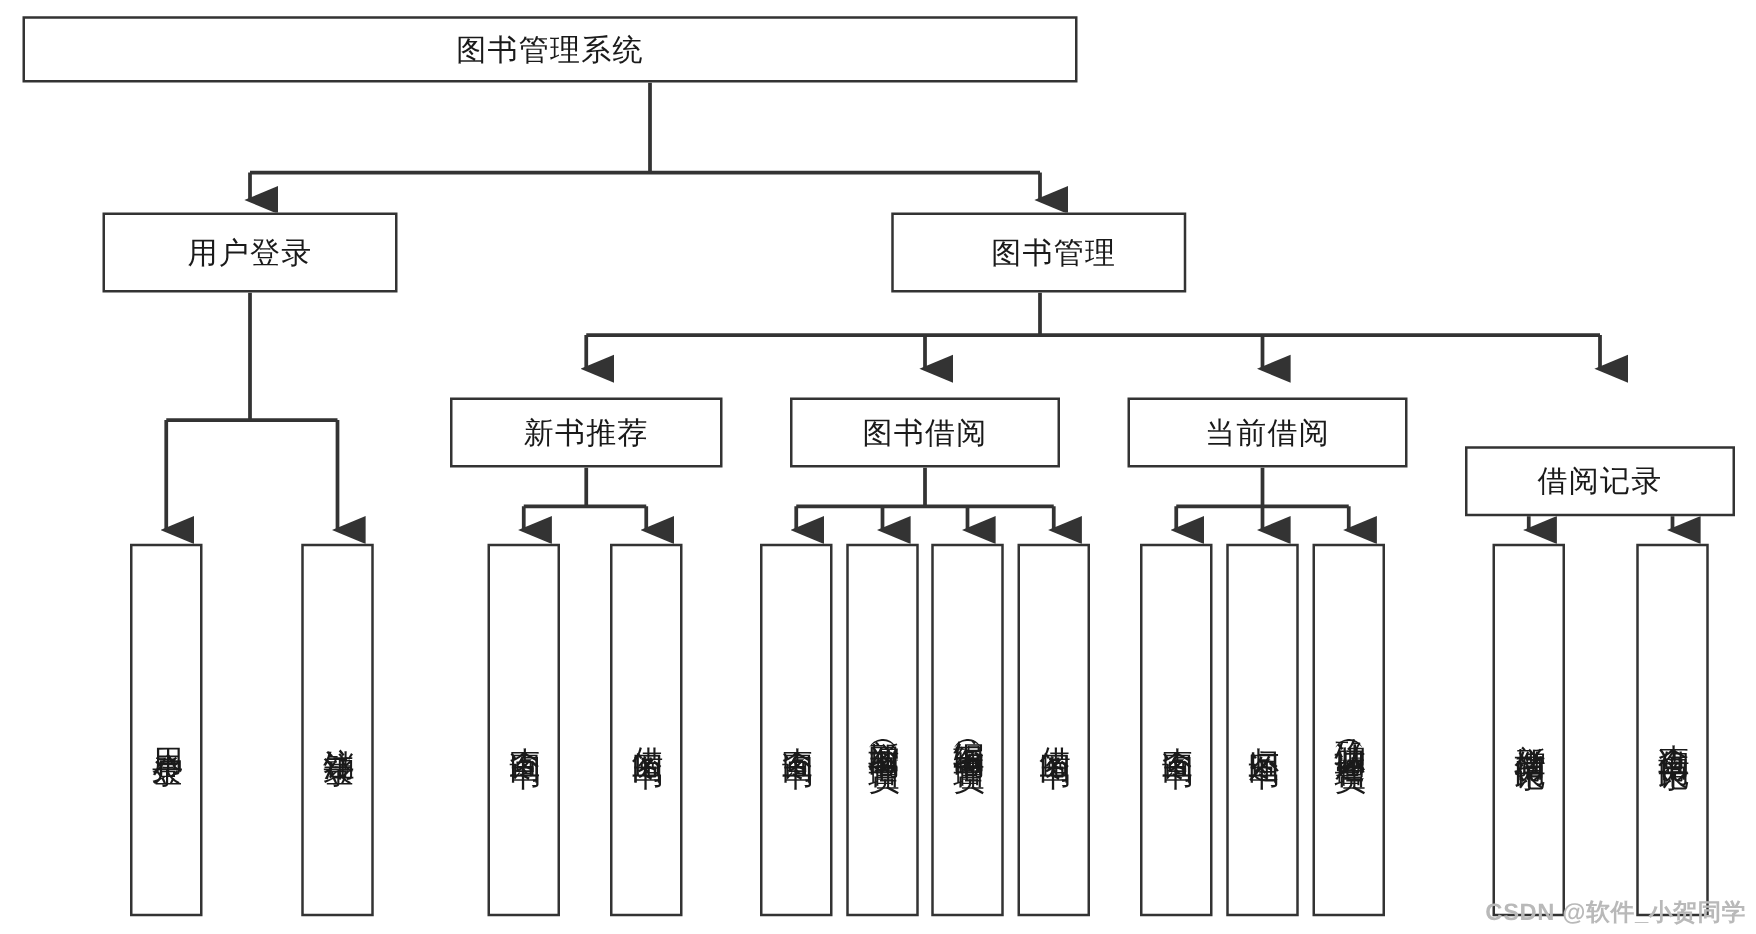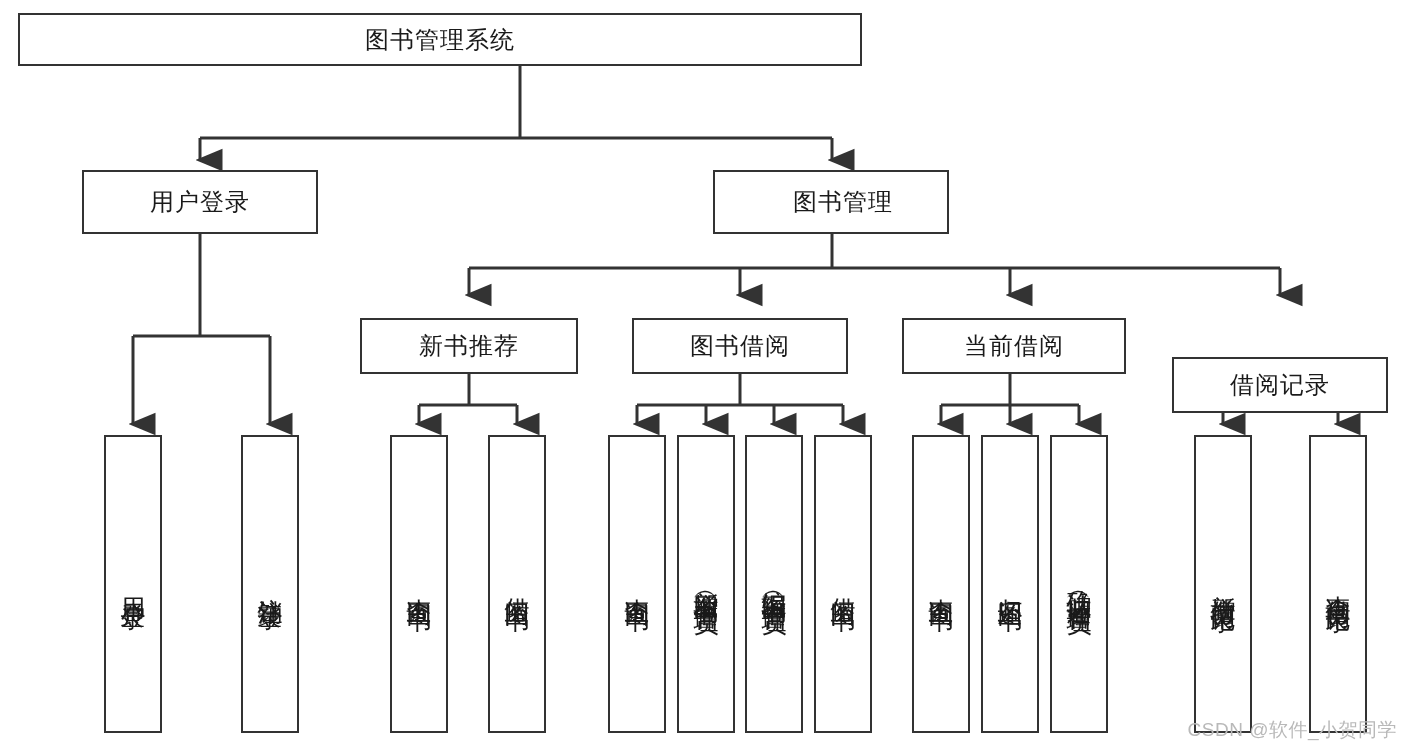--- a/index.html
+++ b/index.html
@@ -56,20 +56,21 @@
   }
   .watermark {
     position: absolute;
     right: 8px;
     bottom: 4px;
     font-size: 19px;
     color: #b9b9b9;
     letter-spacing: 0.5px;
     z-index: 5;
     white-space: nowrap;
+    font-weight: bold;
   }
 </style>
 </head>
 <body>
 
 <div id="canvas">
 
   <svg id="edges" viewBox="0 0 1405 747" xmlns="http://www.w3.org/2000/svg">
     <defs>
       <marker id="arrow" viewBox="0 0 12 12" refX="6" refY="10" markerWidth="9" markerHeight="9" orient="auto-start-reverse">

